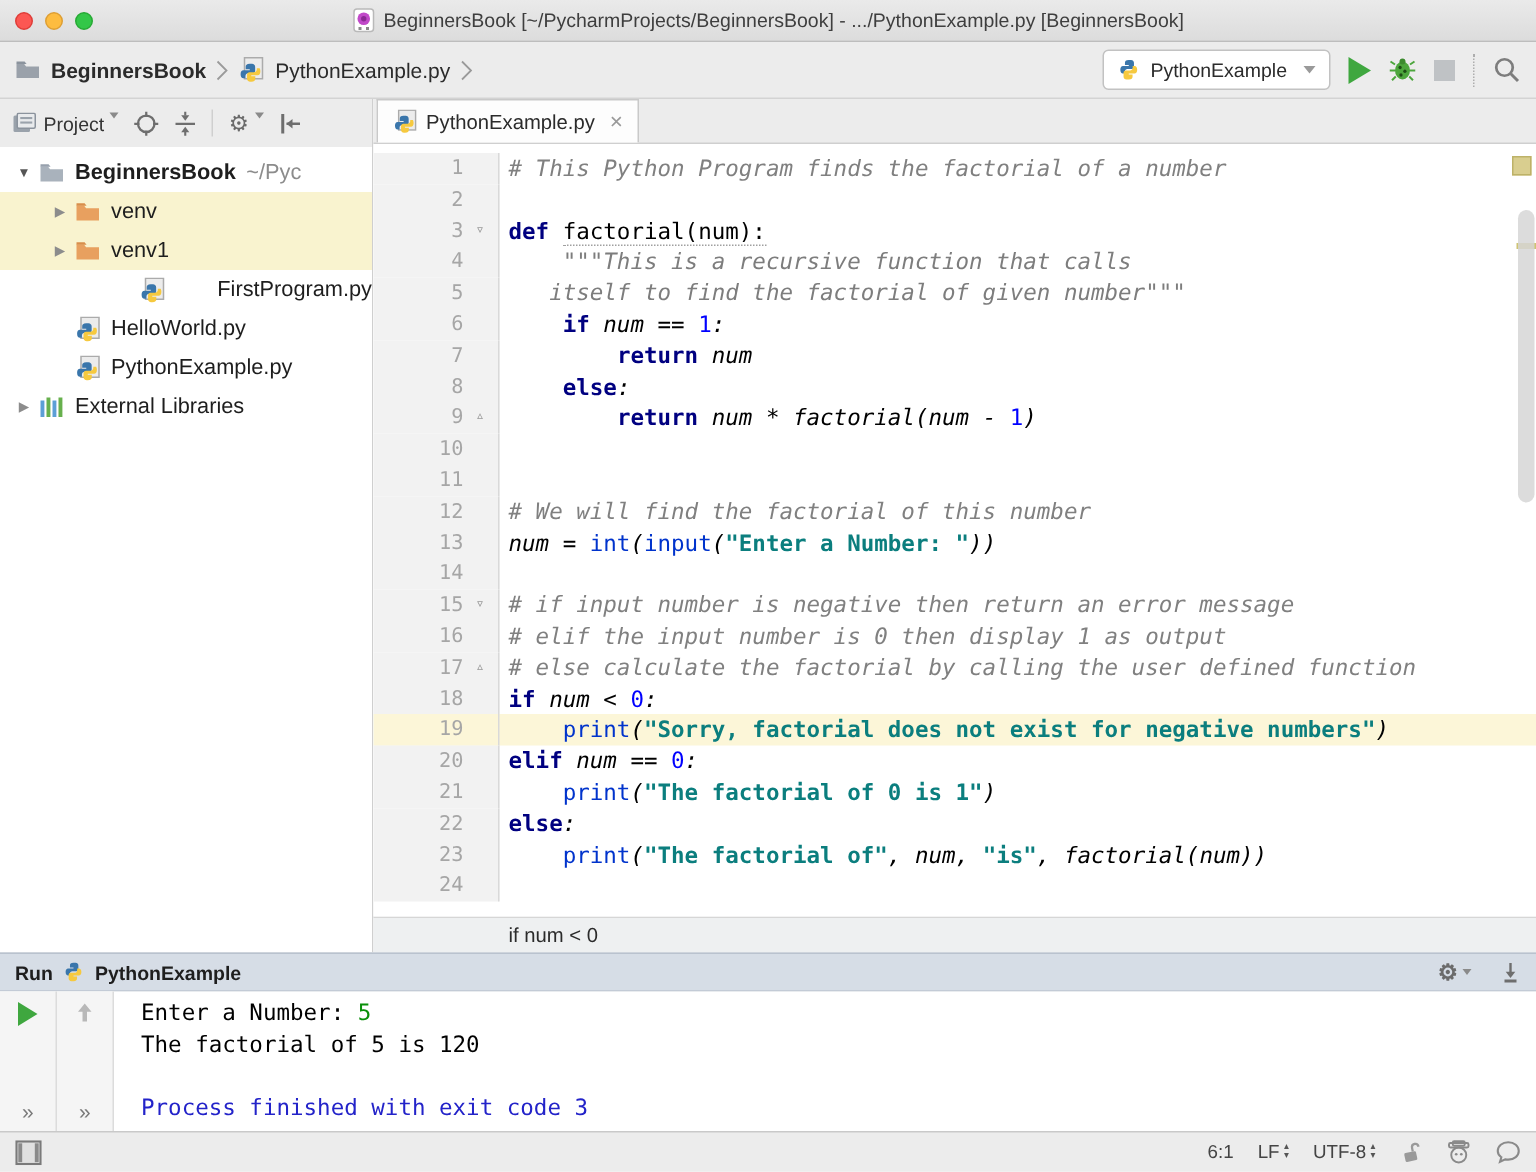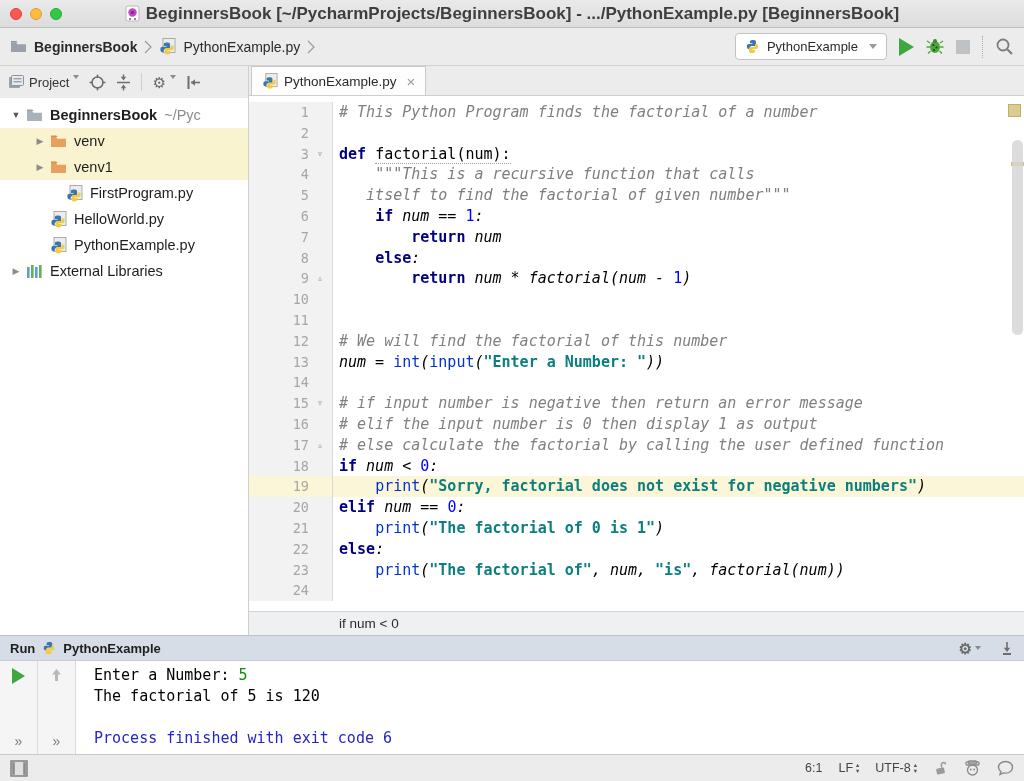--- a/index.html
+++ b/index.html
@@ -8,21 +8,21 @@
   .window { width:1024px; height:781px; display:flex; flex-direction:column; background:#ececec; }
 
   
   .titlebar { height:28px; flex:0 0 28px; background:linear-gradient(#eaeaea,#dcdcdc); border-bottom:1px solid #bdbdbd; position:relative; display:flex; align-items:center; justify-content:center; }
   .traffic { position:absolute; left:10px; top:8px; display:flex; gap:8px; }
   .tl { width:12px; height:12px; border-radius:50%; }
   .tl.red { background:#fc5753; border:1px solid #df3e39; }
   .tl.yellow { background:#fdbc40; border:1px solid #de9f34; }
   .tl.green { background:#33c748; border:1px solid #27aa35; }
   .title-group { display:flex; align-items:center; gap:6px; }
-  .title-text { font-size:17px; color:#3e3e3e; font-weight:700; }
+  .title-text { font-size:13px; color:#3e3e3e; font-weight:400; }
 
   
   .navbar { height:38px; flex:0 0 38px; background:#ececec; border-bottom:1px solid #d3d3d3; display:flex; align-items:center; padding:0 10px; }
   .crumbs { display:flex; align-items:center; gap:7px; flex:1; }
   .crumb { display:flex; align-items:center; gap:6px; font-size:14px; color:#2b2b2b; }
   .crumb.bold { font-weight:bold; }
   .chev svg { display:block; }
   .nav-right { display:flex; align-items:center; gap:12px; }
   .runcfg { display:flex; align-items:center; gap:7px; background:#fff; border:1px solid #c2c2c2; border-radius:4px; padding:3px 9px; height:27px; font-size:13px; color:#2b2b2b; }
   .runcfg .dd { width:0; height:0; border-left:4px solid transparent; border-right:4px solid transparent; border-top:5px solid #9a9a9a; margin-left:4px; }
@@ -251,21 +251,21 @@
           <div class="trow hl" style="padding-left: 30px;">
             <span class="arrow">▶</span>
             <span class="ticon">
               <svg width="17" height="14" viewBox="0 0 17 14">
                 <path d="M1 3h5l1.4 1.8H16V13H1z" fill="#e8a05f"></path>
                 <path d="M1 1.5h5.4l1.3 1.6H1z" fill="#d88e4b"></path>
               </svg>
             </span>
             <span class="tlabel">venv1</span>
           </div>
-          <div class="trow" style="padding-left: 46px;">
+          <div class="trow" style="padding-left: 46px; justify-content: space-between;">
             <span class="arrow"></span>
             <span class="ticon">
               <svg width="17" height="17" viewBox="0 0 17 17">
                 <rect x="4" y="0.5" width="12" height="14" fill="#ececec" stroke="#ababab"></rect>
                 <path fill="#3a76ab" d="M7.5 4.5c-2.1 0-2.7.9-2.7 2v1.6h2.7v.7H3.3c-1.2 0-1.9 1-1.9 2.7s.7 2.7 1.9 2.7h1.3v-1.5c0-1 .9-1.8 1.9-1.8h3c.9 0 1.6-.7 1.6-1.6V6.5c0-1.1-.9-2-2.1-2h-1.5z"></path>
                 <path fill="#f6c93f" d="M8.5 16.5c2.1 0 2.7-.9 2.7-2v-1.6H8.5v-.7h4.2c1.2 0 1.9-1 1.9-2.7 0-.8-.2-1.5-.5-2h-1.9v.8c0 1-.9 1.8-1.9 1.8h-3c-.9 0-1.6.7-1.6 1.6v2.8c0 1.1.9 2 2.1 2h.7z"></path>
               </svg>
             </span>
             <span class="tlabel">FirstProgram.py</span>
           </div>
@@ -533,21 +533,21 @@
         <svg width="13" height="14" viewBox="0 0 13 14">
             <path d="M6.5 1L11 6.5H8V13H5V6.5H2z" fill="#b8b8b8"></path>
           </svg>
       </span>
       <div class="chev2">»</div>
     </div>
     <div class="console">
         <div class="cline"><span class="con-p">Enter a Number: </span><span class="con-g">5</span></div>
         <div class="cline"><span class="con-p">The factorial of 5 is 120</span></div>
         <div class="cline">&nbsp;</div>
-        <div class="cline"><span class="con-bl">Process finished with exit code 6</span></div>
+        <div class="cline"><span class="con-bl">Process finished with exit code 3</span></div>
       </div>
   </div>
 
   <div class="statusbar">
     <span class="icon16">
       <svg width="18" height="17" viewBox="0 0 18 17">
           <rect x="1" y="1" width="16" height="15" fill="#e0e0e0" stroke="#7a7a7a" stroke-width="1.4"></rect>
           <rect x="2.2" y="2.2" width="2.6" height="12.6" fill="#8a8a8a"></rect>
           <rect x="13.2" y="2.2" width="2.6" height="12.6" fill="#8a8a8a"></rect>
         </svg>

